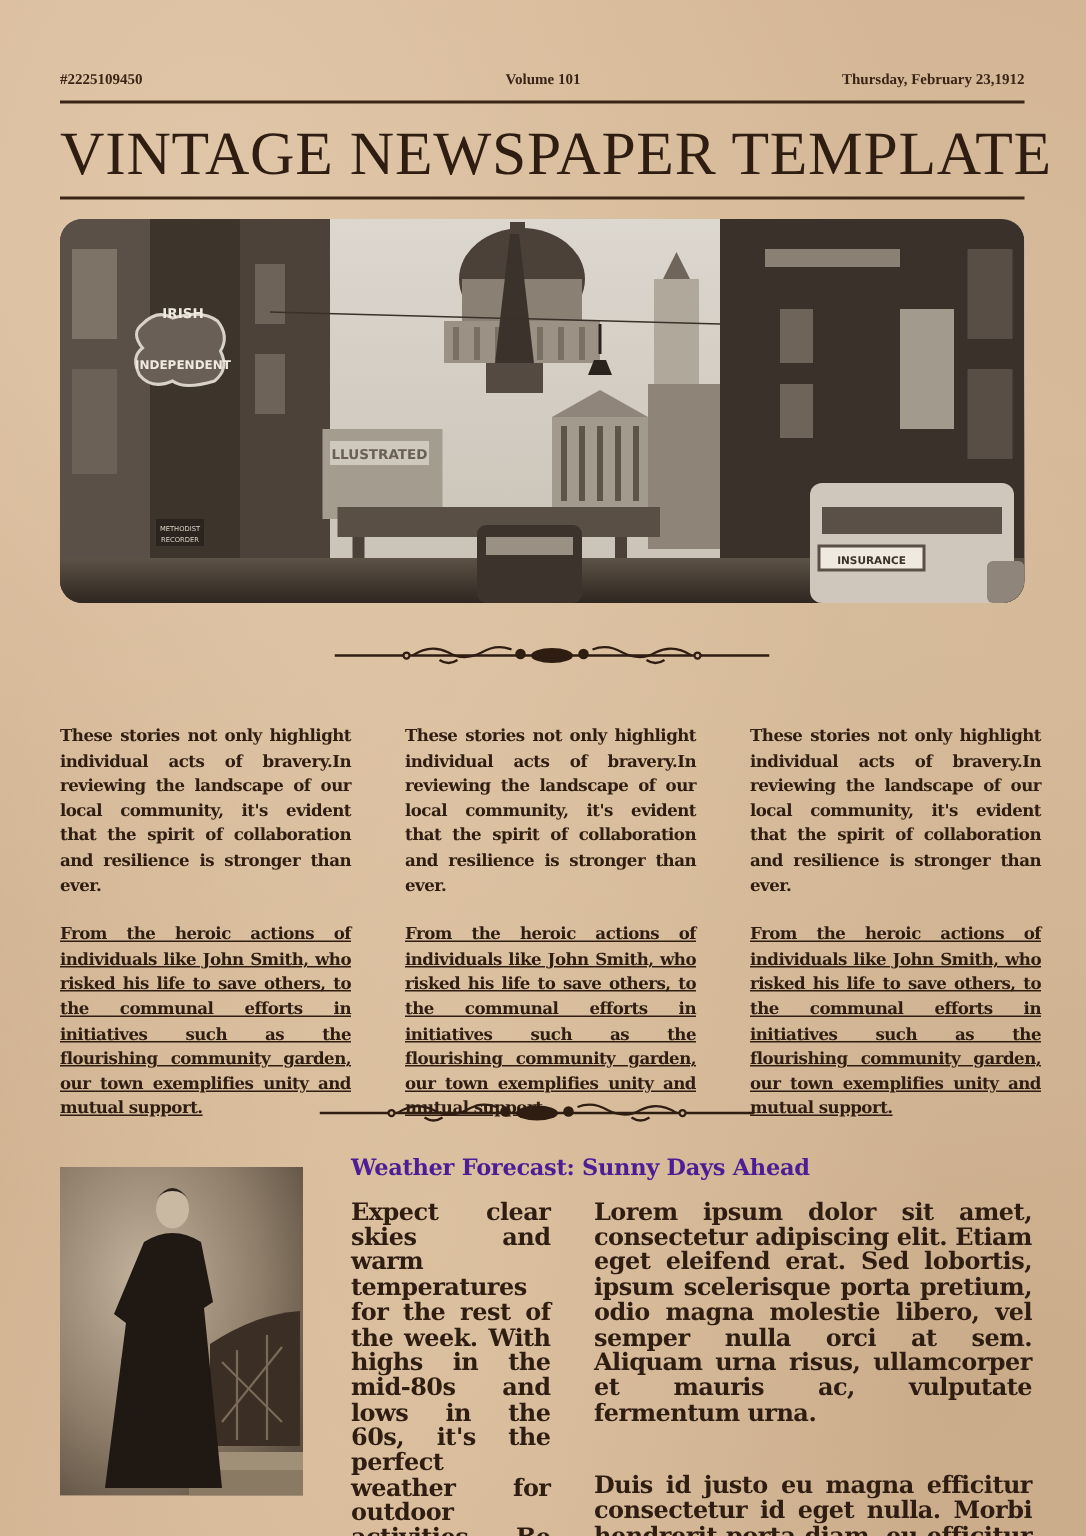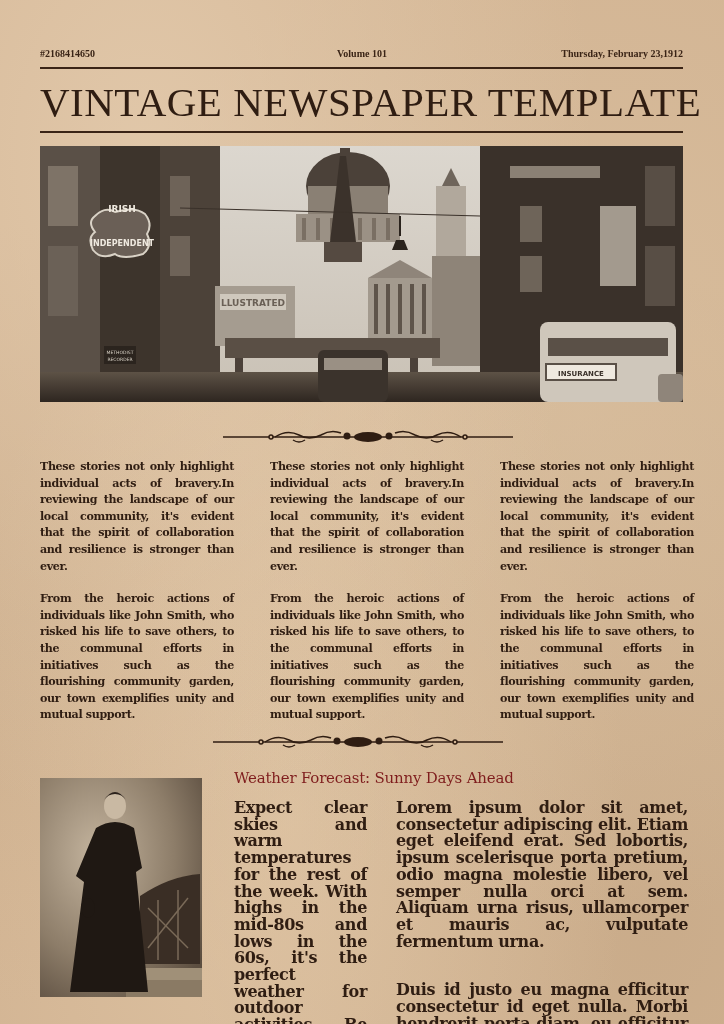--- a/index.html
+++ b/index.html
@@ -23,47 +23,49 @@
     }
     .rule { left: 40px; width: 643px; height: 2px; background: #3a2416; }
     .masthead {
       top: 78px; left: 40px; width: 643px; text-align: right;
       font-family: "Liberation Serif", serif; font-size: 41px; letter-spacing: 0.5px;
       color: #2f1d12; font-weight: normal; line-height: 48px; white-space: nowrap;
     }
     .photo-main {
       top: 146px; left: 40px; width: 643px; height: 256px; overflow: hidden;
       background: linear-gradient(180deg, #d9d4cc 0%, #cfc9bf 40%, #8f8476 60%, #4a4038 100%);
+      border-radius: 15px;
     }
     .photo-main svg, .photo-woman svg { display: block; }
     .divider { height: 14px; }
     .col {
       width: 194px; font-size: 11.1px; line-height: 16.6px; font-weight: bold;
       text-align: justify; color: #2f1d12; font-family: "DejaVu Serif", serif;
       letter-spacing: -0.35px;
-    }
-    .col p + p { margin-top: 16px; }
+      margin-top: 24px;
+    }
+    .col p + p { margin-top: 16px; text-decoration: underline; }
     .headline {
-      top: 769px; left: 234px; font-size: 15px; font-weight: normal; color: #7f1d1d;
+      top: 769px; left: 234px; font-size: 15px; font-weight: bold; color: #4c1d95;
       font-family: "DejaVu Serif", serif; letter-spacing: -0.2px; white-space: nowrap;
     }
     .photo-woman {
       top: 778px; left: 40px; width: 162px; height: 219px; overflow: hidden;
       background: #8a7a66;
     }
     .body-text {
       font-size: 16px; line-height: 16.7px; font-weight: bold; text-align: justify;
       color: #2f1d12; letter-spacing: -0.35px; font-family: "DejaVu Serif", serif;
     }
     .body-text p + p { margin-top: 32px; }
   </style>
 </head>
 <body>
 
-<div class="abs meta" style="left:40px;">#2168414650</div>
+<div class="abs meta" style="left:40px;">#2225109450</div>
 <div class="abs meta" style="left:0; width:724px; text-align:center;">Volume 101</div>
 <div class="abs meta" style="right:41px;margin-left:44px;">Thursday, February 23,1912</div>
 
 <div class="abs rule" style="top:67px;"></div>
 <h1 class="abs masthead">VINTAGE NEWSPAPER TEMPLATE</h1>
 <div class="abs rule" style="top:131px;"></div>
 
 <div class="abs photo-main">
   <svg width="643" height="256" viewBox="0 0 643 256" xmlns="http://www.w3.org/2000/svg">
     <defs>

